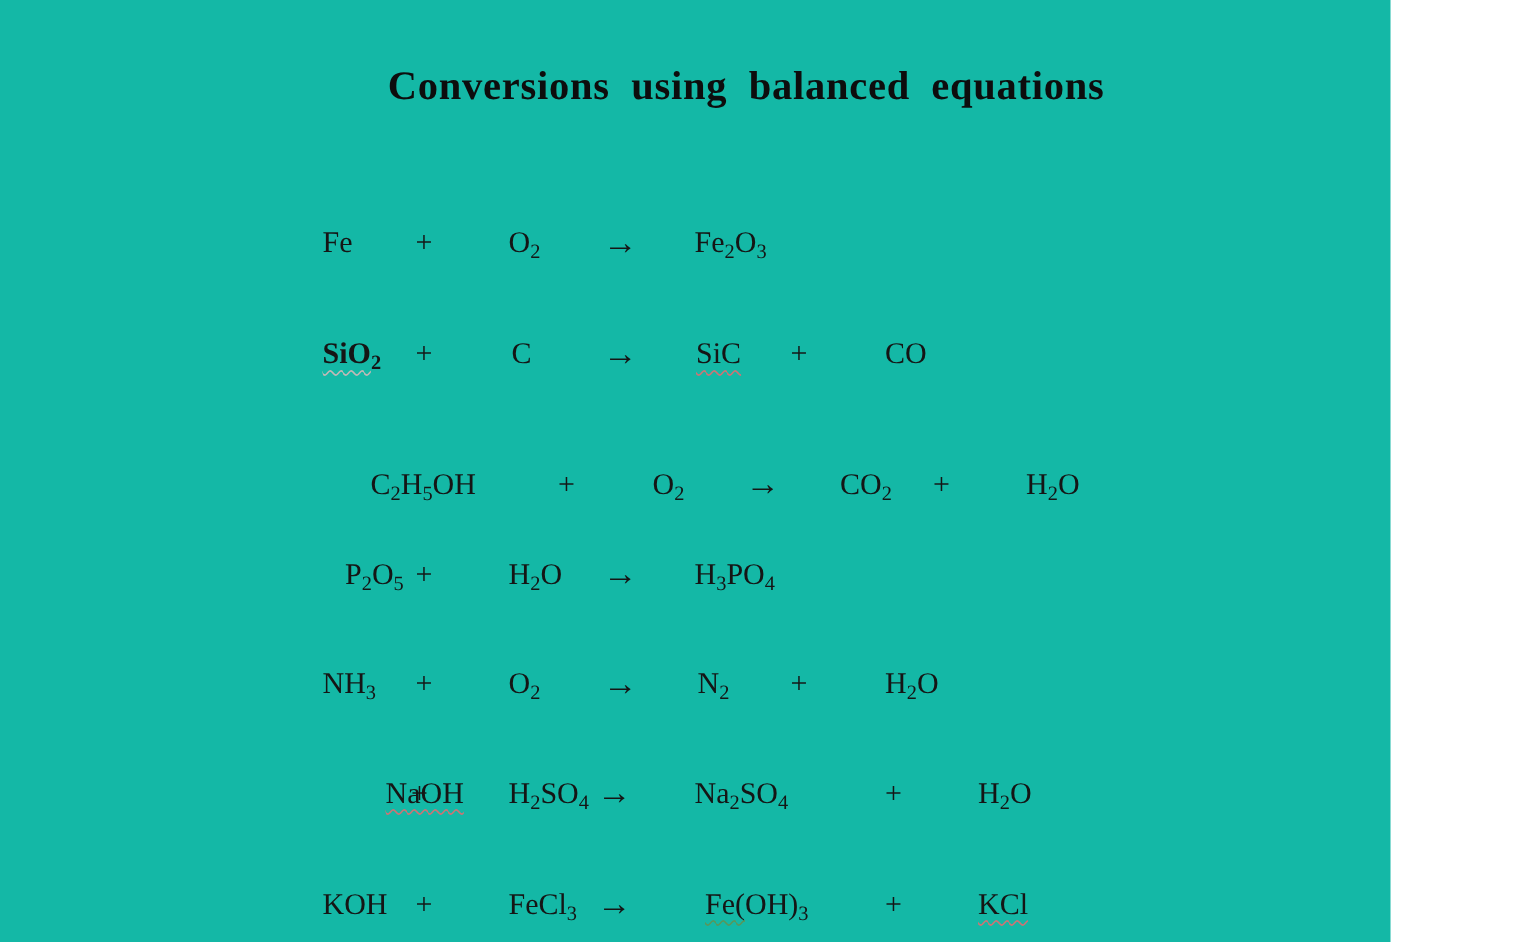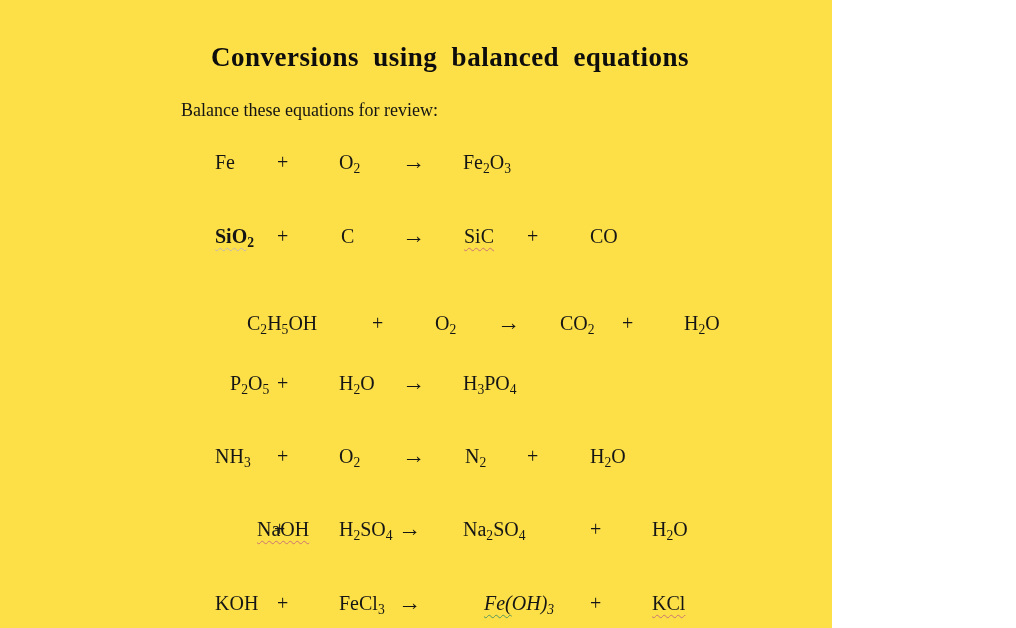--- a/index.html
+++ b/index.html
@@ -5,22 +5,22 @@
   * { margin: 0; padding: 0; box-sizing: border-box; }
   html, body {
     width: 1016px; height: 628px;
     background: #ffffff;
     overflow: hidden;
     font-family: "Liberation Serif", "DejaVu Serif", serif;
     color: #151515;
   }
   .page {
     position: relative;
-    width: 832px; height: 628px;
-    background: #fde047;
+    width: 927px; height: 628px;
+    background: #14b8a6;
   }
   .doc-title {
     position: absolute;
     top: 42px; left: 68px; right: 0;
     text-align: center;
     font-size: 27px;
     font-weight: bold;
     letter-spacing: 0.5px;
     word-spacing: 7px;
     color: #0d0d0d;
@@ -71,21 +71,20 @@
     text-decoration-color: var(--sq-faint, #c3b8b6);
     text-decoration-thickness: 1px;
     text-underline-offset: 4px;
   }
 </style>
 </head>
 <body>
 
 <div class="page">
   <div class="doc-title">Conversions using balanced equations</div>
-  <div class="instruction">Balance these equations for review:</div>
   <div>
       <div class="eq-row" style="top: 148px;">
         <span class="term" style="left: 215px;"><span>Fe</span></span>
         <span class="term" style="left: 277px;"><span>+</span></span>
         <span class="term" style="left: 339px;"><span>O</span><sub>2</sub></span>
         <span class="term arrow" style="left: 402px;"><span>→</span></span>
         <span class="term" style="left: 463px;"><span>Fe</span><sub>2</sub><span>O</span><sub>3</sub></span>
       </div>
       <div class="eq-row" style="top: 222px;">
         <span class="term" style="left: 215px; font-weight: bold;"><span class="sq-faint">SiO</span><sub>2</sub></span>
@@ -128,18 +127,18 @@
         <span class="term arrow" style="left: 398px;"><span>→</span></span>
         <span class="term" style="left: 463px;"><span>Na</span><sub>2</sub><span>SO</span><sub>4</sub></span>
         <span class="term" style="left: 590px;"><span>+</span></span>
         <span class="term" style="left: 652px;"><span>H</span><sub>2</sub><span>O</span></span>
       </div>
       <div class="eq-row" style="top: 589px;">
         <span class="term" style="left: 215px;"><span>KOH</span></span>
         <span class="term" style="left: 277px;"><span>+</span></span>
         <span class="term" style="left: 339px;"><span>FeCl</span><sub>3</sub></span>
         <span class="term arrow" style="left: 398px;"><span>→</span></span>
-        <span class="term" style="left: 484px; font-style: italic;"><span class="sq-green">Fe(</span><span>OH)</span><sub>3</sub></span>
+        <span class="term" style="left: 470px;"><span class="sq-green">Fe(</span><span>OH)</span><sub>3</sub></span>
         <span class="term" style="left: 590px;"><span>+</span></span>
         <span class="term" style="left: 652px;"><span class="sq-red">KCl</span></span>
       </div>
     </div>
 </div>
 
 </body></html>

